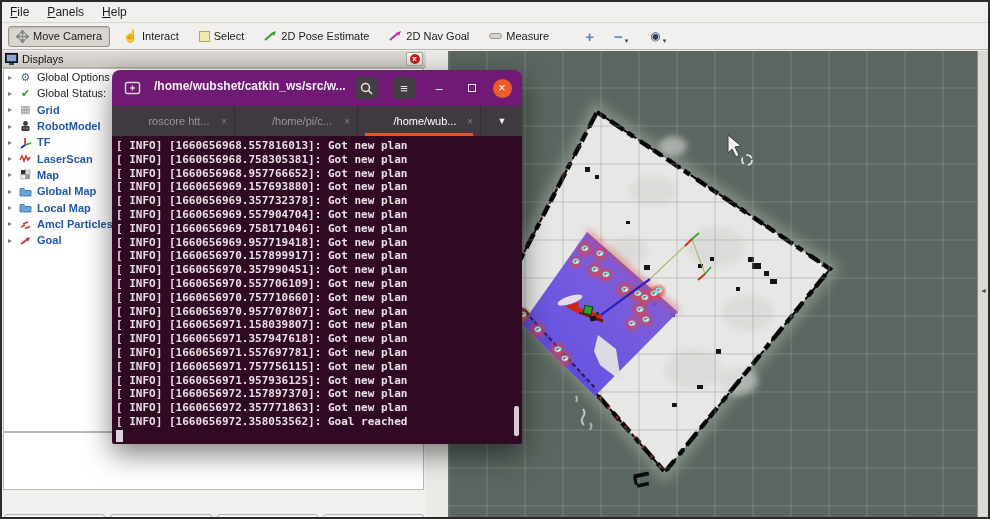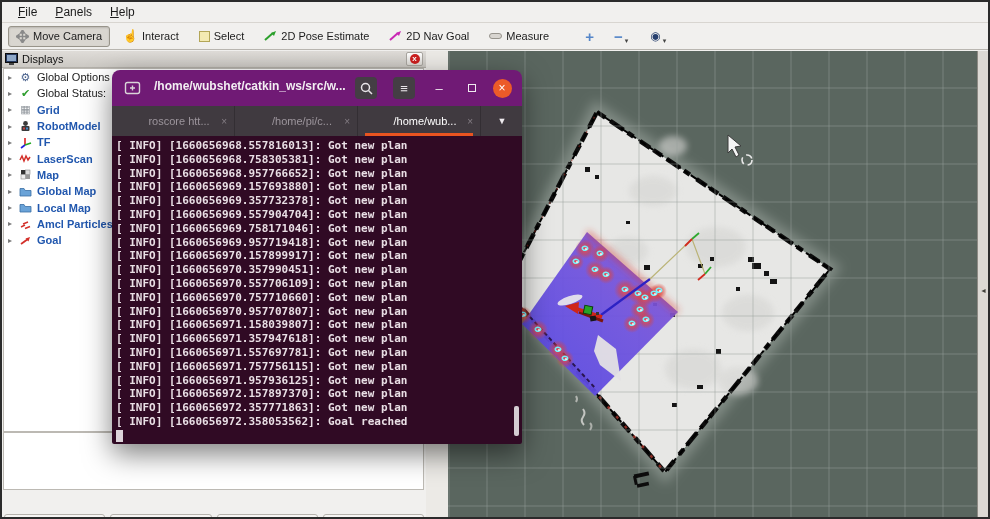--- a/index.html
+++ b/index.html
@@ -1,21 +1,21 @@
 <!DOCTYPE html>
 <html><head>
 <meta charset="utf-8">
 <style>
   html,body{margin:0;padding:0;background:#555;}
   *{box-sizing:border-box;}
   #app{position:relative;width:990px;height:519px;background:#f1f0ee;overflow:hidden;
        font-family:"Liberation Sans",sans-serif;border:2px solid #2b2b2b;border-top-width:2px;}
   
   #menubar{position:absolute;left:0;top:0;width:100%;height:21px;background:#f1f0ee;
-           display:flex;align-items:center;padding-left:16px;gap:18px;border-bottom:1px solid #d8d5d0;}
+           display:flex;align-items:center;padding-left:8px;gap:18px;border-bottom:1px solid #d8d5d0;}
   .menu-item{display:inline-block;font-size:12px;color:#1c1c1c;cursor:default;}
   .menu-item::first-letter{text-decoration:underline;}
   
   #toolbar{position:absolute;left:0;top:21px;width:100%;height:27px;background:#f1f0ee;
            display:flex;align-items:center;border-bottom:1px solid #b9b6b0;}
   .tool{display:flex;align-items:center;gap:4px;height:21px;padding:0 7px;margin-left:6px;
         font-size:11px;color:#1c1c1c;border-radius:3px;}
   .tool.pressed{background:#d9d6d0;border:1px solid #98948a;box-shadow:inset 0 1px 2px rgba(0,0,0,.15);}
   .tool svg{display:block;}
   .sel-box{width:11px;height:11px;background:#f3eab2;border:1px solid #b3a657;}

